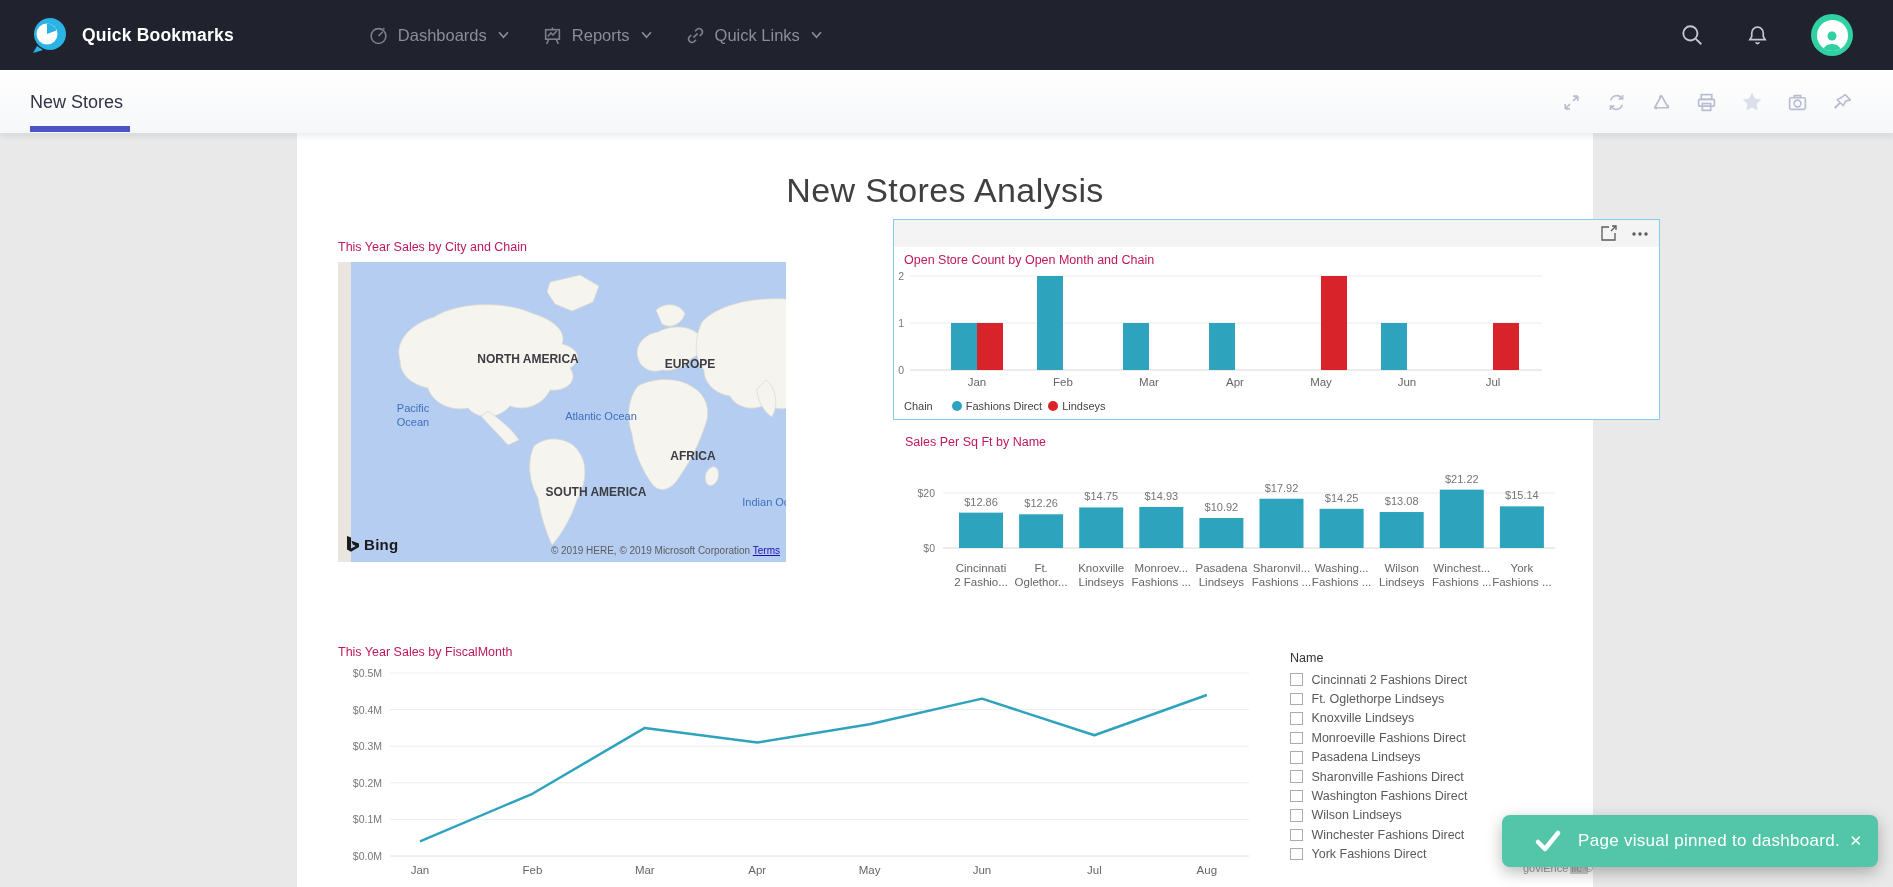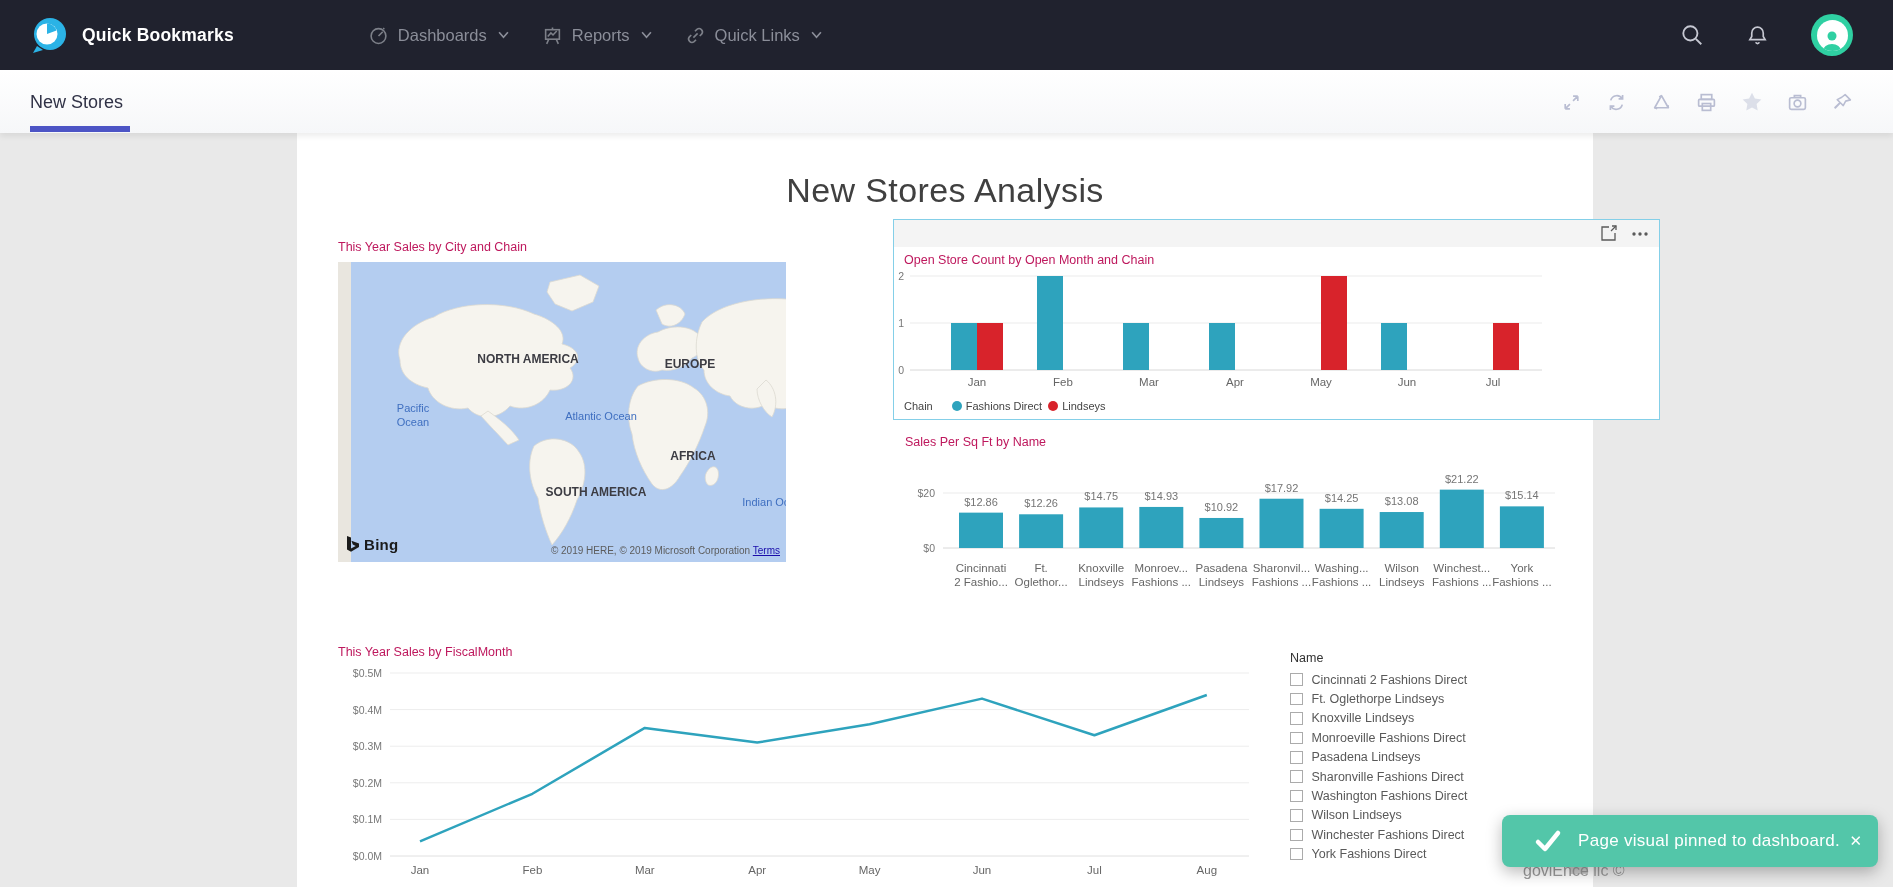--- a/index.html
+++ b/index.html
@@ -71,21 +71,21 @@
   .slicer li { display:flex; align-items:center; height:19.4px; cursor:pointer; }
   .cb { width:12.5px; height:12.5px; border:1px solid #ababab; background:#fff; margin-right:9px; flex:0 0 auto; }
   .slicer-label { font-size:12.5px; color:#595959; white-space:nowrap; }
   
   .toast { position:absolute; left:1502px; top:815px; width:376px; height:52px; background:#53c6a9;
     border-radius:8px; box-shadow:0 5px 16px rgba(0,0,0,.28); z-index:30;
     display:flex; align-items:center; color:#ffffff; }
   .toast-check { margin-left:32px; display:flex; }
   .toast-msg { font-size:17px; margin-left:16px; letter-spacing:.3px; }
   .toast-close { margin-left:auto; margin-right:16px; font-size:15px; cursor:pointer; }
-  .watermark { position:absolute; left:1508px; top:862px; font-size:16px; color:#9b9b9b; z-index:2;padding-left:15px; }
+  .watermark { position:absolute; left:1508px; top:862px; font-size:11px; color:#9b9b9b; z-index:2;padding-left:15px; }
   .wm-badge { position:absolute; left:1570px; top:856px; width:18px; height:18px; background:#cdcdcd; z-index:1; }
   
   svg text { font-family:"Liberation Sans", sans-serif; }
   .tick { font-size:10.5px; fill:#777; }
   .xlab { font-size:11.5px; fill:#666; }
   .vlab { font-size:11px; fill:#757575; }
   .maplab { font-size:12px; font-weight:bold; fill:#3c3c43; }
   .oceanlab { font-size:11px; fill:#3f6fc0; }
 </style>
 </head>

